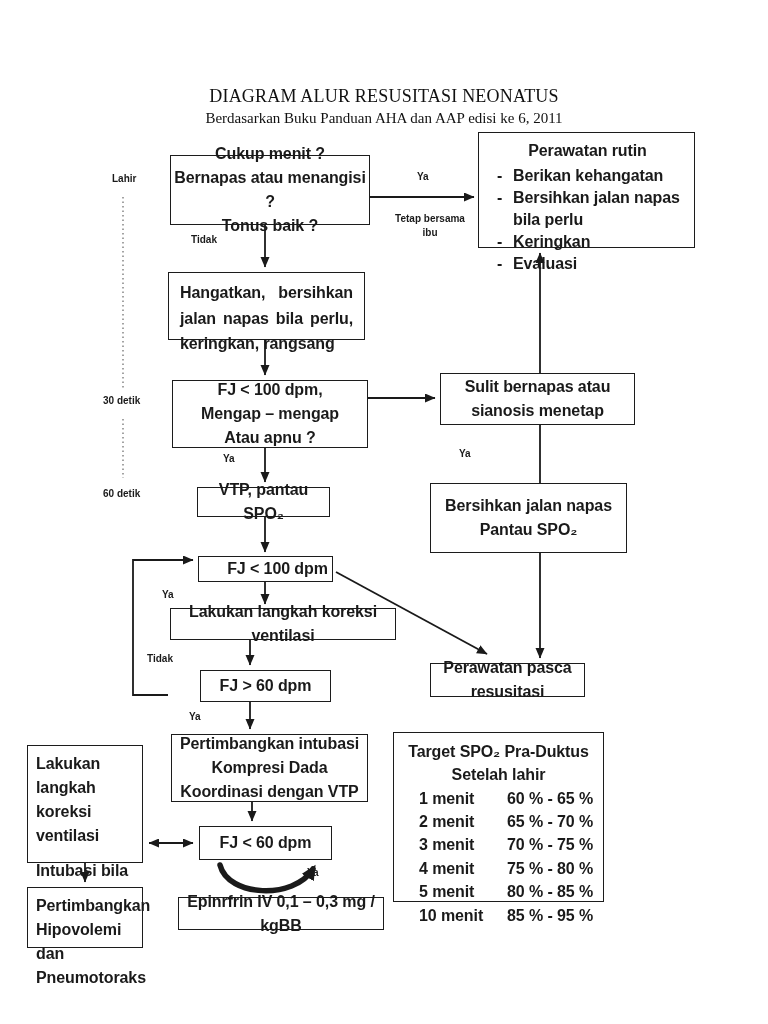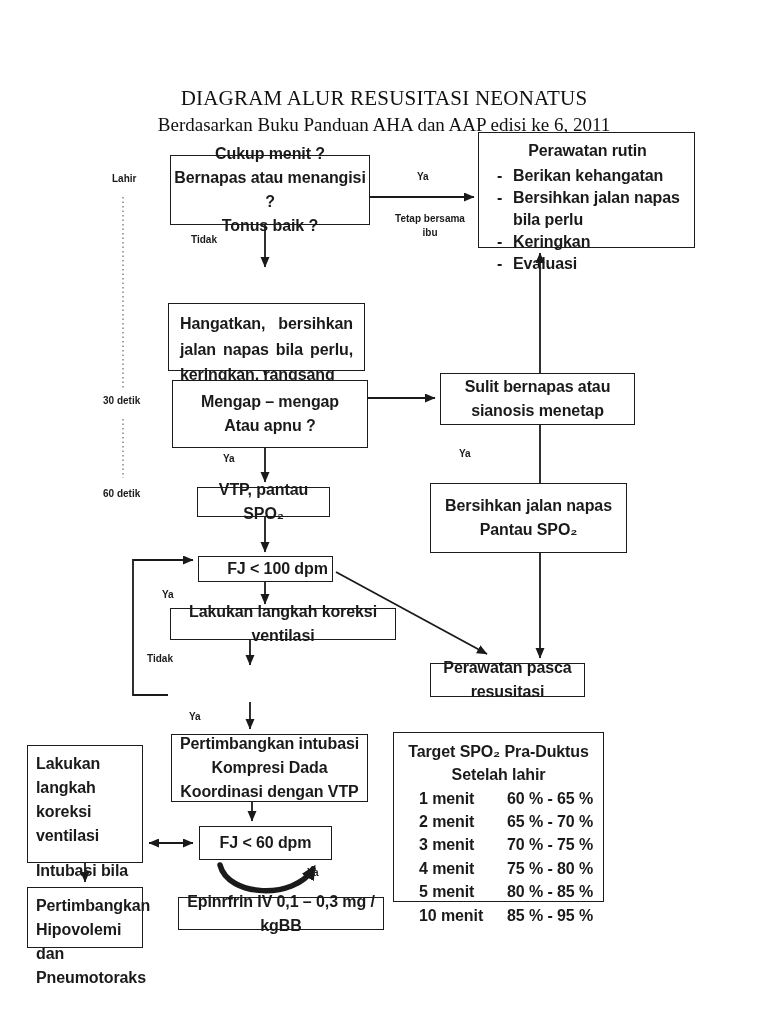--- a/index.html
+++ b/index.html
@@ -3,22 +3,22 @@
 <meta charset="utf-8">
 <style>
   html,body { margin:0; padding:0; background:#ffffff; }
   #page {
     position:relative; width:768px; height:1024px; background:#ffffff;
     font-family:"Liberation Sans","DejaVu Sans",sans-serif; overflow:hidden;
     color:#1a1a1a;
   }
   #title-block { position:absolute; left:0; top:86px; width:768px; text-align:center;
     font-family:"Liberation Serif","DejaVu Serif",serif; color:#111; }
-  #title-block .t1 { font-size:21px; letter-spacing:0.2px; }
-  #title-block .t2 { font-size:19px; margin-top:3px; }
+  #title-block .t1 { font-size:18px; letter-spacing:0.2px; }
+  #title-block .t2 { font-size:15px; margin-top:3px; }
   .node {
     position:absolute; background:#fff; border:1.8px solid #1c1c1c; box-sizing:border-box;
     display:flex; flex-direction:column; align-items:center; justify-content:center;
     text-align:center; font-weight:bold; font-size:16px; line-height:1.5;
     letter-spacing:-0.1px;
   }
   .node .ln { width:100%; }
   .node.justify { display:block; text-align:justify; padding:7px 11px; line-height:1.6; }
   .node.leftalign { align-items:flex-start; text-align:left; padding:6px 8px; justify-content:flex-start; }
   .lbl { position:absolute; font-weight:bold; font-size:10px; line-height:1.35; }
@@ -113,40 +113,42 @@
     <div class="bullet-row">
       <span class="dash">-</span>
       <span class="bi">Keringkan</span>
     </div>
     <div class="bullet-row">
       <span class="dash">-</span>
       <span class="bi">Evaluasi</span>
     </div>
   </div>
 
-  <div class="node justify" style="left:168px; top:272px; width:197px; height:68px;margin-top:31px;">Hangatkan, bersihkan jalan napas bila perlu, keringkan, rangsang</div>
+  <div class="node justify" style="left:168px; top:272px; width:197px; height:68px;">Hangatkan, bersihkan jalan napas bila perlu, keringkan, rangsang</div>
 
   <div class="node" style="left:172px; top:380px; width:196px; height:68px;">
+    <div class="ln">FJ &lt; 100 dpm,</div>
     <div class="ln">Mengap – mengap</div>
     <div class="ln">Atau apnu ?</div>
   </div>
 
   <div class="node" style="left:440px; top:373px; width:195px; height:52px; padding:0 4px;">Sulit bernapas atau sianosis menetap</div>
 
   <div class="node" style="left:197px; top:487px; width:133px; height:30px;">VTP, pantau SPO₂</div>
 
   <div class="node" style="left:430px; top:483px; width:197px; height:70px;">
     <div class="ln">Bersihkan jalan napas</div>
     <div class="ln">Pantau SPO₂</div>
   </div>
 
   <div class="node" style="left:198px; top:556px; width:135px; height:26px;padding-left:24px;">FJ &lt; 100 dpm</div>
 
   <div class="node" style="left:170px; top:608px; width:226px; height:32px;">Lakukan langkah koreksi ventilasi</div>
 
+  <div class="node" style="left:200px; top:670px; width:131px; height:32px;">FJ &gt; 60 dpm</div>
 
   <div class="node" style="left:430px; top:663px; width:155px; height:34px;">Perawatan pasca resusitasi</div>
 
   <div class="node" style="left:171px; top:734px; width:197px; height:68px;">
     <div class="ln">Pertimbangkan intubasi</div>
     <div class="ln">Kompresi Dada</div>
     <div class="ln">Koordinasi dengan VTP</div>
   </div>
 
   <div class="node" style="left:199px; top:826px; width:133px; height:34px;">FJ &lt; 60 dpm</div>

